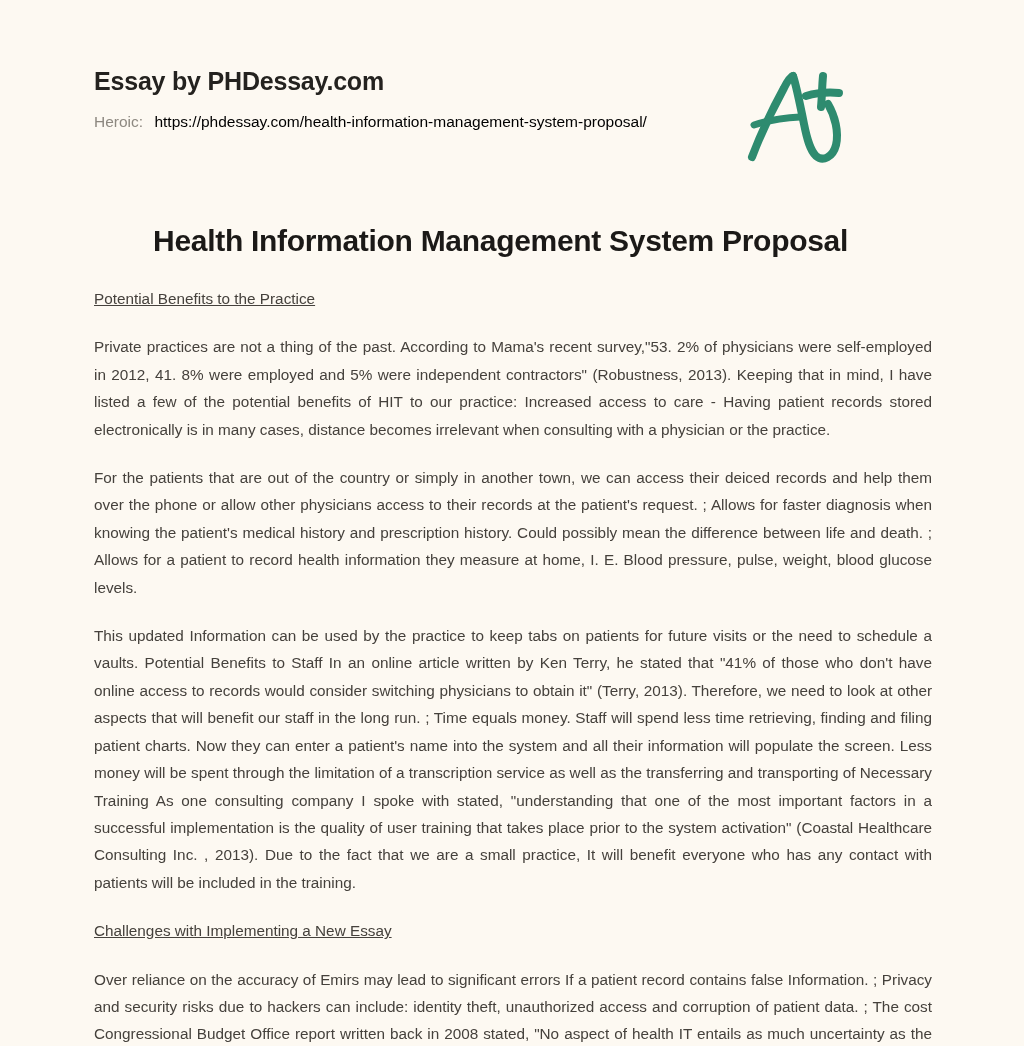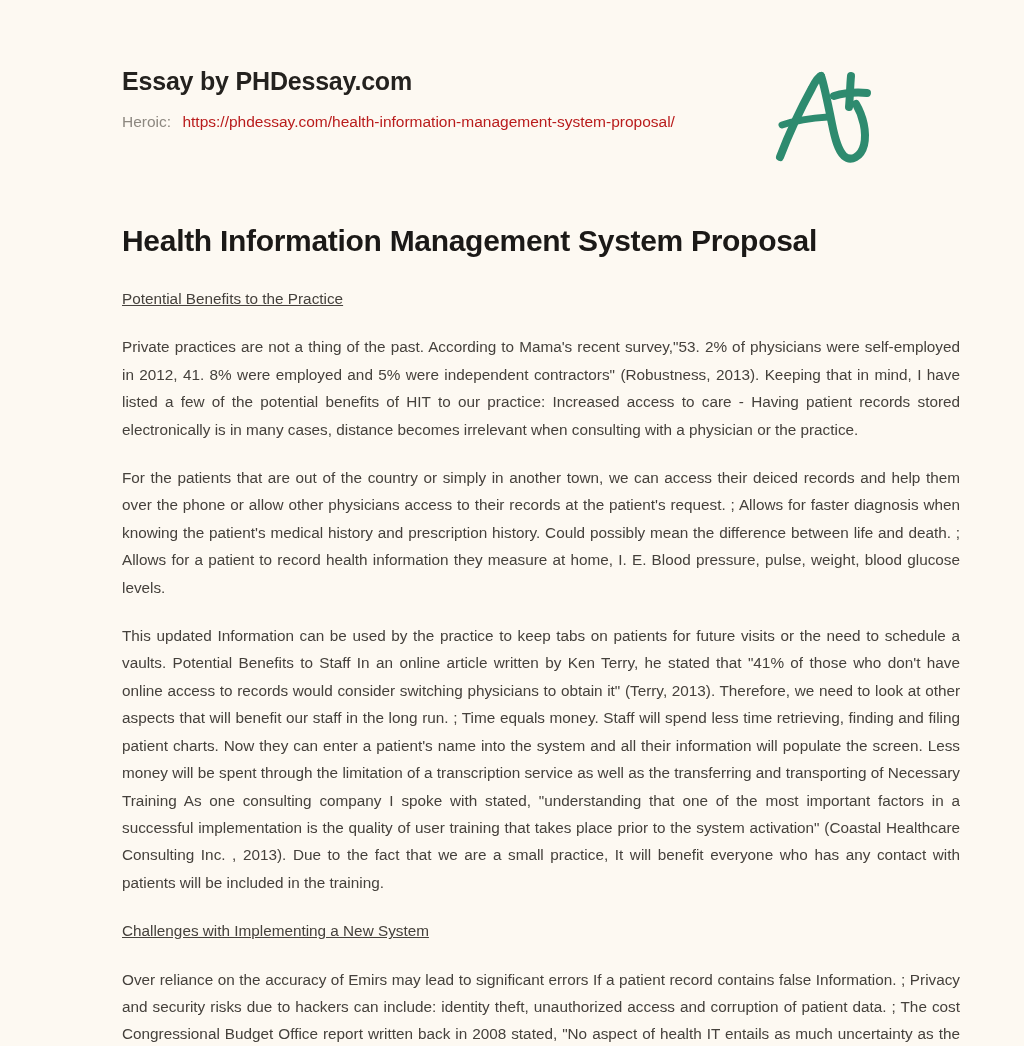--- a/index.html
+++ b/index.html
@@ -13,21 +13,20 @@
     background: #fdf9f2;
     font-family: "Liberation Sans", sans-serif;
     overflow: hidden;
   }
   .page {
     position: relative;
     width: 938px;
     height: 1046px;
     background: #fdf9f2;
     box-sizing: border-box;
-    margin-left: 28px;
   }
 
   
   .header {
     position: absolute;
     left: 94px;
     top: 66px;
     right: 60px;
   }
   .brand-line {
@@ -42,21 +41,21 @@
     margin: 16px 0 0 0;
     font-size: 15.5px;
     line-height: 1.3;
     color: #8d8880;
     white-space: nowrap;
   }
   .source-label {
     color: #8d8880;
   }
   .source-url {
-    color: #b91c1c;
+    color: #000000;
     text-decoration: none;
     padding-left: 7px;
   }
 
   
   .logo {
     position: absolute;
     right: 86px;
     top: 62px;
     width: 112px;
@@ -73,20 +72,21 @@
     position: absolute;
     left: 94px;
     top: 222px;
     right: 90px;
     margin: 0;
     font-size: 30px;
     font-weight: bold;
     color: #1b1917;
     letter-spacing: -0.3px;
     line-height: 1.25;
+    text-align: right;
   }
 
   
   .article {
     position: absolute;
     left: 94px;
     top: 285px;
     width: 838px;
   }
   .article p {
@@ -138,17 +138,17 @@
     </svg>
   </div>
 
   <h1 class="doc-title">Health Information Management System Proposal</h1>
 
   <div class="article">
       <p class="sub-head">Potential Benefits to the Practice</p>
       <p>Private practices are not a thing of the past. According to Mama's recent survey,"53. 2% of physicians were self-employed in 2012, 41. 8% were employed and 5% were independent contractors" (Robustness, 2013). Keeping that in mind, I have listed a few of the potential benefits of HIT to our practice: Increased access to care - Having patient records stored electronically is in many cases, distance becomes irrelevant when consulting with a physician or the practice.</p>
       <p>For the patients that are out of the country or simply in another town, we can access their deiced records and help them over the phone or allow other physicians access to their records at the patient's request. ; Allows for faster diagnosis when knowing the patient's medical history and prescription history. Could possibly mean the difference between life and death. ; Allows for a patient to record health information they measure at home, I. E. Blood pressure, pulse, weight, blood glucose levels.</p>
       <p>This updated Information can be used by the practice to keep tabs on patients for future visits or the need to schedule a vaults. Potential Benefits to Staff In an online article written by Ken Terry, he stated that "41% of those who don't have online access to records would consider switching physicians to obtain it" (Terry, 2013). Therefore, we need to look at other aspects that will benefit our staff in the long run. ; Time equals money. Staff will spend less time retrieving, finding and filing patient charts. Now they can enter a patient's name into the system and all their information will populate the screen. Less money will be spent through the limitation of a transcription service as well as the transferring and transporting of Necessary Training As one consulting company I spoke with stated, "understanding that one of the most important factors in a successful implementation is the quality of user training that takes place prior to the system activation" (Coastal Healthcare Consulting Inc. , 2013). Due to the fact that we are a small practice, It will benefit everyone who has any contact with patients will be included in the training.</p>
-      <p class="sub-head">Challenges with Implementing a New System</p>
+      <p class="sub-head">Challenges with Implementing a New Essay</p>
       <p>Over reliance on the accuracy of Emirs may lead to significant errors If a patient record contains false Information. ; Privacy and security risks due to hackers can include: identity theft, unauthorized access and corruption of patient data. ; The cost Congressional Budget Office report written back in 2008 stated, "No aspect of health IT entails as much uncertainty as the magnitude of its potential benefits" (Devon M. Heroic, 2010). Our world has been radically changed in the last 5-10 years due to digital technology.</p>
     </div>
 
 </div>
 
 </body></html>

